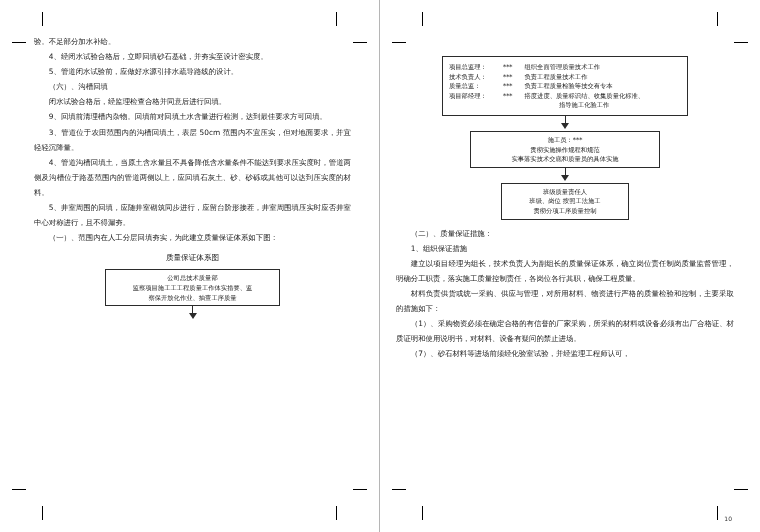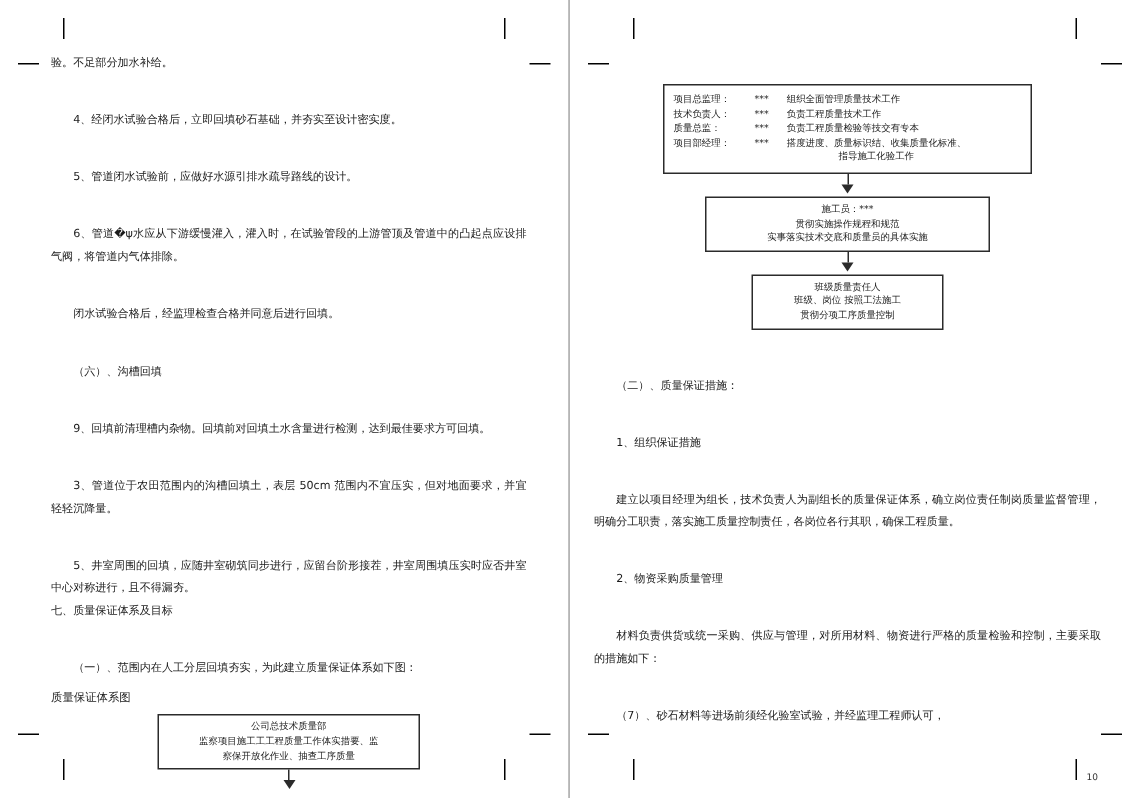--- a/index.html
+++ b/index.html
@@ -38,21 +38,21 @@
     left: 34px; right: 28px;
     top: 34px; bottom: 26px;
     font-size: 7.4px;
     line-height: 15.1px;
     color: #1a1a1a;
     text-align: justify;
   }
   .body.right { left: 16px; right: 26px; }
   p { margin: 0; }
   p.ind1 { text-indent: 0; }
-  p.ind2 { text-indent: 14.8px; margin-top: 23px; }
+  p.ind2 { text-indent: 14.8px; }
   .gap { height: 6px; }
 
   
   .fc { margin: 0 auto; }
   .fbox {
     border: 1px solid #2b2b2b;
     font-size: 6.3px;
     line-height: 9.6px;
     padding: 3px 5px;
     text-align: left;
@@ -64,21 +64,21 @@
   .fbox .row .k { display: inline-block; min-width: 52px; }
   .arrow {
     width: 0; height: 0; margin: 0 auto;
     border-left: 4px solid transparent;
     border-right: 4px solid transparent;
     border-top: 6px solid #2b2b2b;
   }
   .stem {
     width: 1px; height: 7px; margin: 0 auto; background: #2b2b2b;
   }
-  .title-chart { font-size: 7.6px; margin: 5px 0 4px; }
+  .title-chart { text-align: center; font-size: 7.6px; margin: 5px 0 4px; }
   .pnum {
     position: absolute;
     right: 28px; bottom: 10px;
     font-size: 6px; color: #333;
   }
 </style>
 </head>
 <body>
 
 <div class="spread">
@@ -90,27 +90,26 @@
     <div class="cmark v" style="right:42px; top:12px;"></div>
     <div class="cmark h" style="left:12px; bottom:42px;"></div>
     <div class="cmark v" style="left:42px; bottom:12px;"></div>
     <div class="cmark h" style="right:12px; bottom:42px;"></div>
     <div class="cmark v" style="right:42px; bottom:12px;"></div>
 
     <div class="body">
       <p class="ind1">验。不足部分加水补给。</p>
       <p class="ind2">4、经闭水试验合格后，立即回填砂石基础，并夯实至设计密实度。</p>
       <p class="ind2">5、管道闭水试验前，应做好水源引排水疏导路线的设计。</p>
-      <p class="ind2">6、管道�ψ水应从下游缓慢灌入，灌入时，在试验管段的上游管顶及管道中的凸起点应设排气阀，将管道内气体排除。</p>
+      <p class="ind2">（六）、沟槽回填</p>
       <p class="ind2">闭水试验合格后，经监理检查合格并同意后进行回填。</p>
-      <p class="ind2">（六）、沟槽回填</p>
       <p class="ind2">9、回填前清理槽内杂物。回填前对回填土水含量进行检测，达到最佳要求方可回填。</p>
       <p class="ind2">3、管道位于农田范围内的沟槽回填土，表层 50cm 范围内不宜压实，但对地面要求，并宜轻轻沉降量。</p>
+      <p class="ind2">4、管道沟槽回填土，当原土含水量且不具备降低含水量条件不能达到要求压实度时，管道两侧及沟槽位于路基范围内的管道两侧以上，应回填石灰土、砂、砂砾或其他可以达到压实度的材料。</p>
       <p class="ind2">5、井室周围的回填，应随井室砌筑同步进行，应留台阶形接茬，井室周围填压实时应否井室中心对称进行，且不得漏夯。</p>
-      <p class="ind1">七、质量保证体系及目标</p>
       <p class="ind2">（一）、范围内在人工分层回填夯实，为此建立质量保证体系如下图：</p>
 
       <div class="title-chart">质量保证体系图</div>
 
       <div class="fc">
         <div class="fbox c" style="width:175px;">
           <span class="row">公司总技术质量部</span>
           <span class="row">监察项目施工工工程质量工作体实措要、监</span>
           <span class="row">察保开放化作业、抽查工序质量</span>
         </div>
@@ -178,21 +177,21 @@
           <span class="row">班级、岗位  按照工法施工</span>
           <span class="row">贯彻分项工序质量控制</span>
         </div>
       </div>
 
       <div class="gap"></div>
 
       <p class="ind2">（二）、质量保证措施：</p>
       <p class="ind2">1、组织保证措施</p>
       <p class="ind2">建立以项目经理为组长，技术负责人为副组长的质量保证体系，确立岗位责任制岗质量监督管理，明确分工职责，落实施工质量控制责任，各岗位各行其职，确保工程质量。</p>
-      <p class="ind2">2、物资采购质量管理</p>
       <p class="ind2">材料负责供货或统一采购、供应与管理，对所用材料、物资进行严格的质量检验和控制，主要采取的措施如下：</p>
+      <p class="ind2">（1）、采购物资必须在确定合格的有信誉的厂家采购，所采购的材料或设备必须有出厂合格证、材质证明和使用说明书，对材料、设备有疑问的禁止进场。</p>
       <p class="ind2">（7）、砂石材料等进场前须经化验室试验，并经监理工程师认可，</p>
     </div>
 
     <div class="pnum">10</div>
   </div>
 
 </div>
 
 </body></html>

